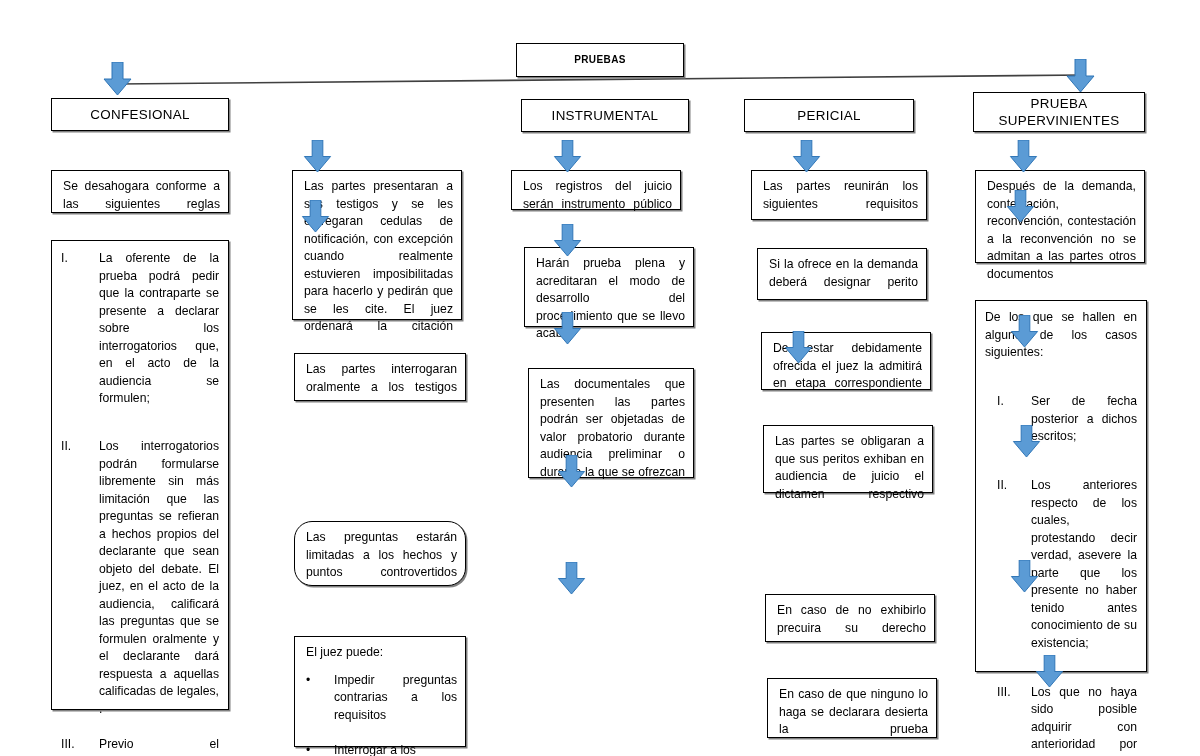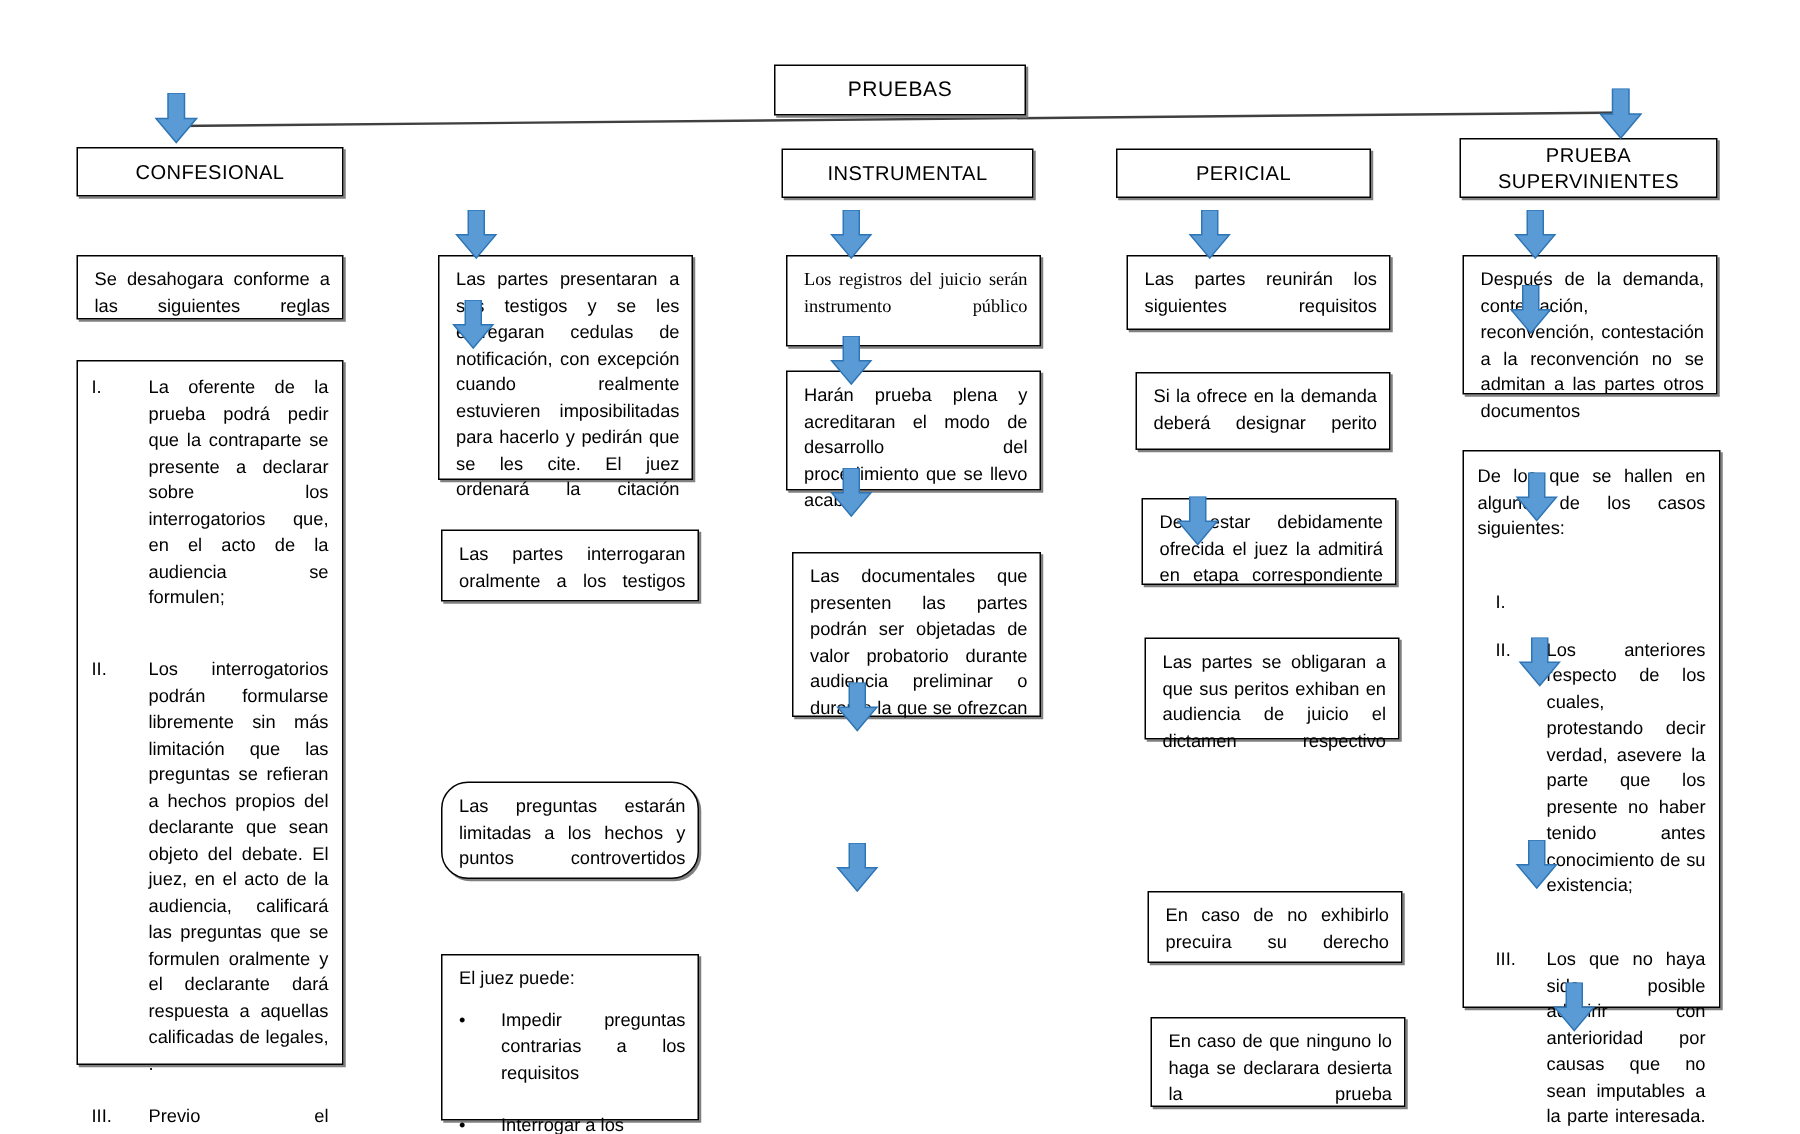--- a/index.html
+++ b/index.html
@@ -25,22 +25,22 @@
     border: 1.4px solid #000000;
     box-shadow: 1.5px 1.5px 0 0 #808080;
     font-size: 12.2px;
     line-height: 17.5px;
     text-align: justify;
     padding: 7px 8px 6px 11px;
     z-index: 5;
   }
   .title-box {
     text-align: center;
-    font-size: 14px;
-    font-weight: normal;
+    font-size: 10px;
+    font-weight: bold;
     letter-spacing: 0.4px;
     display: flex;
     align-items: center;
     justify-content: center;
     padding: 0;
   }
   .cat-box {
     text-align: center;
     font-size: 13.4px;
     letter-spacing: 0.3px;
@@ -220,21 +220,21 @@
       </div>
     </div>
   </div>
 
   <div class="arrow" style="left:301px; top:200px; width:29px; height:33px;">
     <svg width="29" height="33" viewBox="0 0 29 34">
       <polygon points="9,0 20,0 20,17 28,17 14.5,33 1,17 9,17" fill="#5B9BD5" stroke="#2E75B6" stroke-width="1"></polygon>
     </svg>
   </div>
 
-  <div class="box" style="left:524px; top:170px; width:170px; height:61px;font-family:Liberation Serif, serif;">
+  <div class="box" style="left:511px; top:170px; width:170px; height:40px;">
     <p class="just">Los registros del juicio serán instrumento público</p>
   </div>
 
   <div class="arrow" style="left:553px; top:224px; width:29px; height:33px;">
     <svg width="29" height="33" viewBox="0 0 29 34">
       <polygon points="9,0 20,0 20,17 28,17 14.5,33 1,17 9,17" fill="#5B9BD5" stroke="#2E75B6" stroke-width="1"></polygon>
     </svg>
   </div>
 
   <div class="box" style="left:524px; top:247px; width:170px; height:80px;">
@@ -301,20 +301,21 @@
     <svg width="29" height="33" viewBox="0 0 29 34">
       <polygon points="9,0 20,0 20,17 28,17 14.5,33 1,17 9,17" fill="#5B9BD5" stroke="#2E75B6" stroke-width="1"></polygon>
     </svg>
   </div>
 
   <div class="box" style="left:975px; top:300px; width:172px; height:372px; padding:8px 9px 6px 9px;">
     <p class="just">De los que se hallen en alguno de los casos siguientes:</p>
     <div class="rlist" style="margin-top:14px; padding-left:12px;">
       <div class="rrow">
         <span class="rmark" style="width:34px;">I.</span>
+        <span class="rtext">Ser de fecha posterior a dichos escritos;</span>
       </div>
       <div class="rrow" style="margin-top:14px;">
         <span class="rmark" style="width:34px;">II.</span>
         <span class="rtext">Los anteriores respecto de los cuales, protestando decir verdad, asevere la parte que los presente no haber tenido antes conocimiento de su existencia;</span>
       </div>
       <div class="rrow" style="margin-top:14px;">
         <span class="rmark" style="width:34px;">III.</span>
         <span class="rtext">Los que no haya sido posible adquirir con anterioridad por causas que no sean imputables a la parte interesada.</span>
       </div>
     </div>

